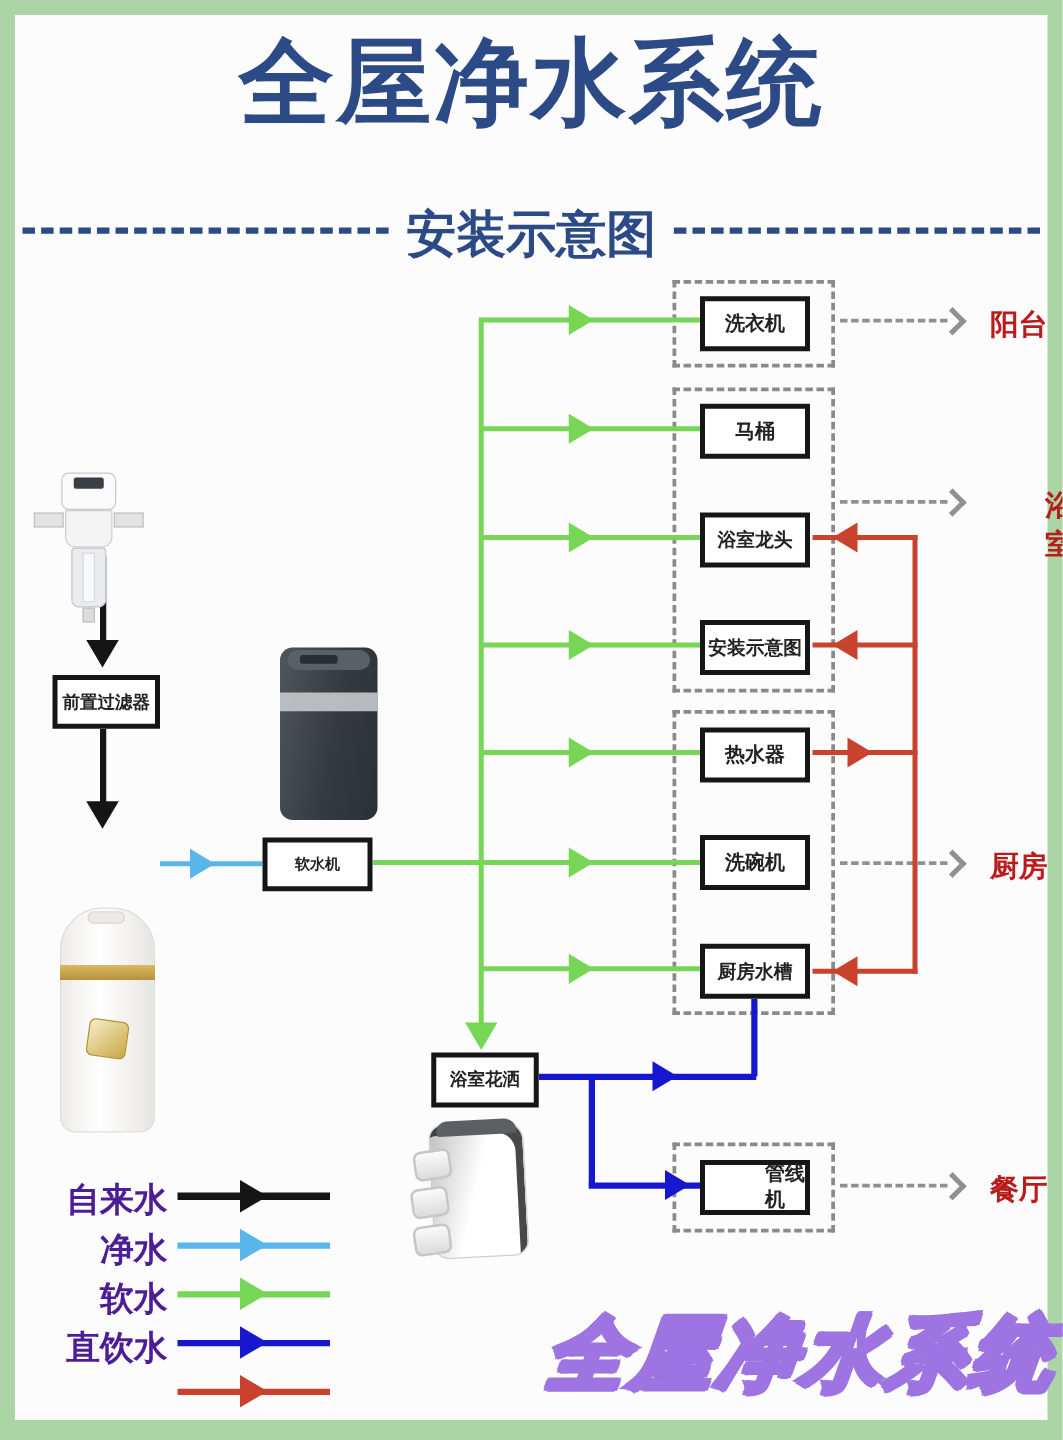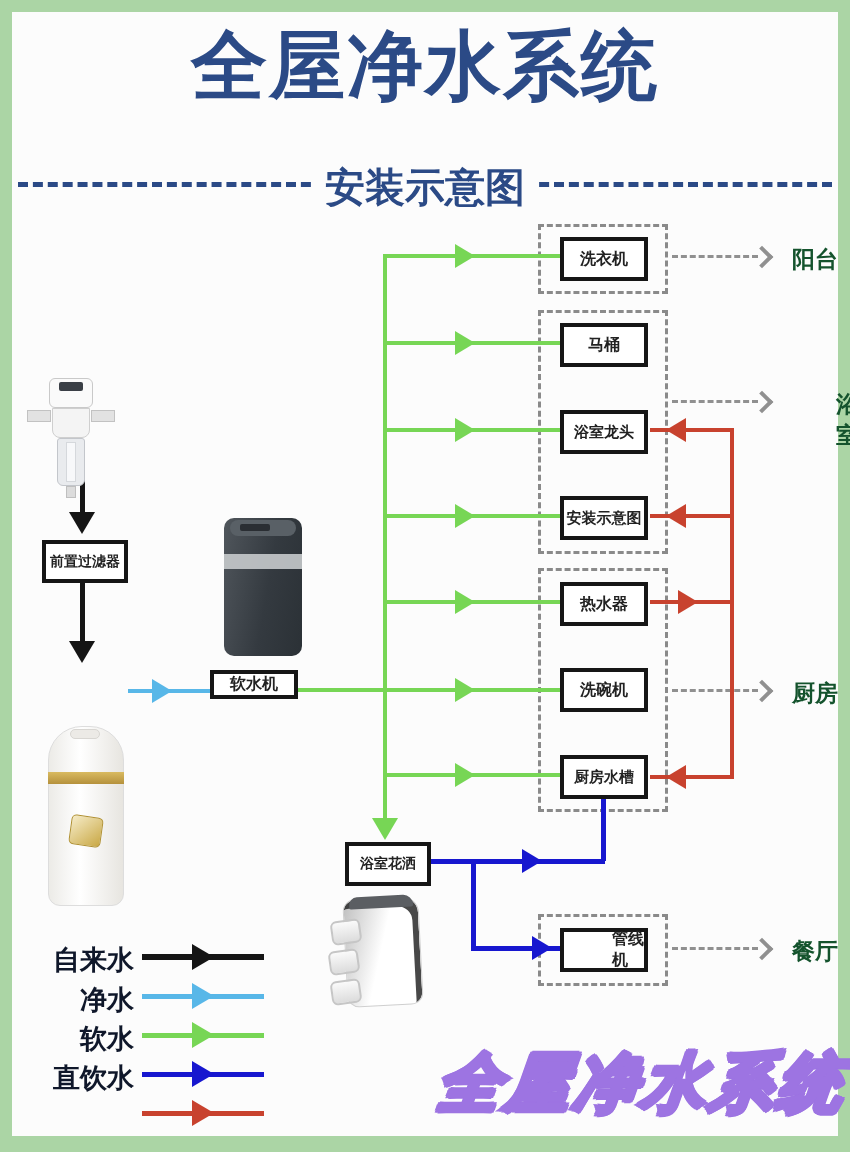--- a/index.html
+++ b/index.html
@@ -18,26 +18,26 @@
   .group { position:absolute; border:3px dashed #8a8a8a; }
 
   .hline,.vline { position:absolute; }
   .head { position:absolute; width:0; height:0; border-style:solid; border-color:transparent; }
 
   
   .hr { border-width:12px 0 12px 20px; }      
   .hl { border-width:12px 20px 12px 0; }      
   .hd { border-width:22px 13px 0 13px; }      
 
-  .room-label { position:absolute; font-size:23px; font-weight:bold; color:#14532d; }
+  .room-label { position:absolute; font-size:23px; font-weight:bold; color:#b91c1c; }
   .room-dash { position:absolute; border-top:3px dashed #909090; width:86px; }
   .chev { position:absolute; width:16px; height:16px; border-top:4px solid #909090;
           border-right:4px solid #909090; transform:rotate(45deg); }
 
-  .legend-label { position:absolute; width:118px; text-align:right; font-size:27px; font-weight:bold; color:#0f172a; }
+  .legend-label { position:absolute; width:118px; text-align:right; font-size:27px; font-weight:bold; color:#4c1d95; }
 
   .watermark { position:absolute; right:4px; top:1040px; font-size:64px; font-weight:900;
                font-style:italic; transform:skewX(-6deg); color:#ffffff;
                -webkit-text-stroke:4px #9d74e2;
                text-shadow:2px 2px 0 #9d74e2,-2px -2px 0 #9d74e2,2px -2px 0 #9d74e2,-2px 2px 0 #9d74e2,
                            3px 0 0 #9d74e2,-3px 0 0 #9d74e2,0 3px 0 #9d74e2,0 -3px 0 #9d74e2;
                letter-spacing:4px; }
 
   
   .img { position:absolute; }
@@ -155,21 +155,21 @@
   <div class="head hl" style="left:666px; top:765px; border-right-color:#c8422e;"></div>
 
   <div class="hline" style="left:431px; top:859px; width:174px; height:5px; background:#1717cf;"></div>
   <div class="head hr" style="left:522px; top:849px; border-left-color:#1717cf;"></div>
   <div class="vline" style="left:601px; top:799px; width:5px; height:62px; background:#1717cf;"></div>
   <div class="vline" style="left:471px; top:861px; width:5px; height:88px; background:#1717cf;"></div>
   <div class="hline" style="left:471px; top:946px; width:89px; height:5px; background:#1717cf;"></div>
   <div class="head hr" style="left:532px; top:936px; border-left-color:#1717cf;"></div>
 
   <div class="box" style="left:42px; top:540px; width:86px; height:43px; font-size:14px;" data-bind="source_chain.prefilter">前置过滤器</div>
-  <div class="box" style="left:210px; top:670px; width:88px; height:29px; font-size:16px;" data-bind="source_chain.softener">软水机</div>
+  <div class="box" style="left:210px; top:670px; width:88px; height:43px; font-size:12px;" data-bind="source_chain.softener">软水机</div>
   <div class="box" style="left:345px; top:842px; width:86px; height:44px; font-size:14px;" data-bind="source_chain.terminal_purifier">浴室花洒</div>
 
   <div class="box" style="left:560px; top:237px; width:88px; height:44px; font-size:16px;" data-bind="appliances.0.label">洗衣机</div>
   <div class="box" style="left:560px; top:323px; width:88px; height:44px; font-size:16px;" data-bind="appliances.1.label">马桶</div>
   <div class="box" style="left:560px; top:410px; width:88px; height:44px; font-size:15px;" data-bind="appliances.2.label">浴室龙头</div>
   <div class="box" style="left:560px; top:496px; width:88px; height:44px; font-size:15px;" data-bind="appliances.3.label">安装示意图</div>
   <div class="box" style="left:560px; top:582px; width:88px; height:44px; font-size:16px;" data-bind="appliances.4.label">热水器</div>
   <div class="box" style="left:560px; top:668px; width:88px; height:44px; font-size:16px;" data-bind="appliances.5.label">洗碗机</div>
   <div class="box" style="left:560px; top:755px; width:88px; height:44px; font-size:15px;" data-bind="appliances.6.label">厨房水槽</div>
   <div class="box" style="left:560px; top:928px; width:88px; height:44px; font-size:16px;padding-left:48px;" data-bind="appliances.7.label">管线机</div>

